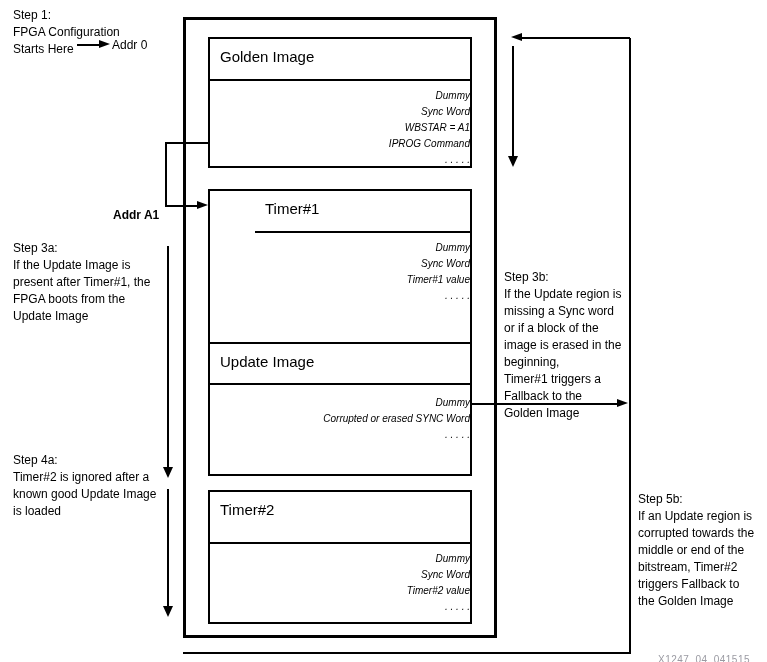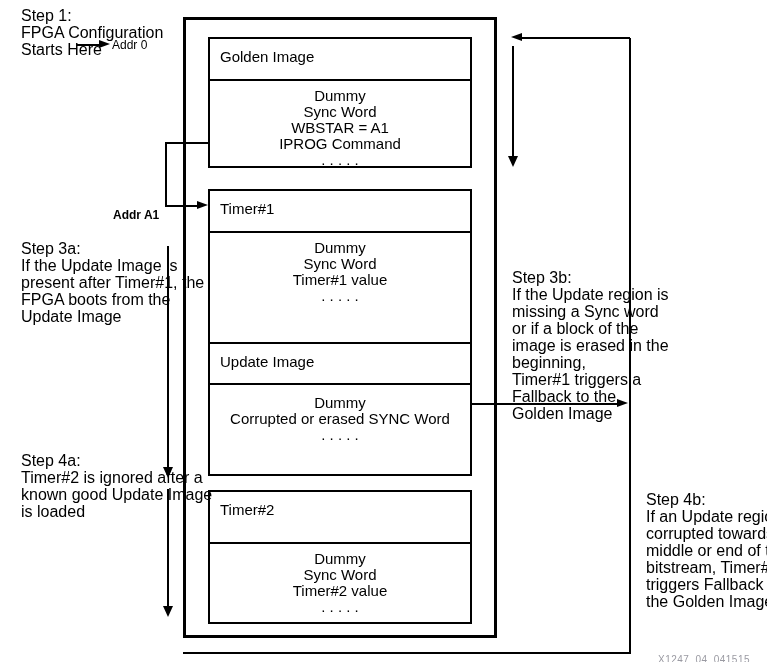--- a/index.html
+++ b/index.html
@@ -14,24 +14,25 @@
   }
   .block {
     position:absolute; left:208px; width:264px;
     border:2.5px solid #000; box-sizing:border-box; background:#fff;
   }
   .block-title {
     box-sizing:border-box; border-bottom:2.5px solid #000;
     padding:9px 0 0 10px; font-size:15px; white-space:pre;
   }
   .block-content {
-    text-align:center; white-space:pre; font-size:15px; line-height:16px;
+    text-align:right; white-space:pre; font-size:10px; line-height:16px;
     padding-top:7px;
+    font-style:italic;
   }
-  .note { position:absolute; font-size:16px; line-height:17px; white-space:pre;margin-left:8px; }
+  .note { position:absolute; font-size:12px; line-height:17px; white-space:pre; }
   .addr { position:absolute; font-size:12px; white-space:pre; }
   .hline { position:absolute; height:1.5px; background:#000; }
   .vline { position:absolute; width:1.5px; background:#000; }
   .ah { position:absolute; width:0; height:0; }
   .ah-right { border-top:4.5px solid transparent; border-bottom:4.5px solid transparent; border-left:11px solid #000; }
   .ah-left  { border-top:4.5px solid transparent; border-bottom:4.5px solid transparent; border-right:11px solid #000; }
   .ah-down  { border-left:5px solid transparent; border-right:5px solid transparent; border-top:11px solid #000; }
   .watermark {
     position:absolute; left:658px; top:654px; width:106px; height:8px;
     overflow:hidden; font-size:10px; letter-spacing:0.5px; color:#9a9aa2;
@@ -46,21 +47,21 @@
 
   <div class="block" style="top:37px;height:131px;">
     <div class="block-title" style="height:42px;">Golden Image</div>
     <div class="block-content">Dummy
 Sync Word
 WBSTAR = A1
 IPROG Command
 . . . . .</div>
   </div>
 
-  <div class="block" style="top:189px;height:156px;">
+  <div class="block" style="top:189px;height:156px;padding-left:45px;">
     <div class="block-title" style="height:42px;">Timer#1</div>
     <div class="block-content">Dummy
 Sync Word
 Timer#1 value
 . . . . .</div>
   </div>
 
   <div class="block" style="top:342px;height:134px;">
     <div class="block-title" style="height:41px;">Update Image</div>
     <div class="block-content" style="padding-top:10px;">Dummy
@@ -91,21 +92,21 @@
 
   <div class="note" style="left:504px;top:269px;">Step 3b:
 If the Update region is
 missing a Sync word
 or if a block of the
 image is erased in the
 beginning,
 Timer#1 triggers a
 Fallback to the
 Golden Image</div>
-  <div class="note" style="left:638px;top:491px;">Step 4b:
+  <div class="note" style="left:638px;top:491px;">Step 5b:
 If an Update region is
 corrupted towards the
 middle or end of the
 bitstream, Timer#2
 triggers Fallback to
 the Golden Image</div>
 
   <div class="addr" style="left:112px;top:38px;">Addr 0</div>
   <div class="addr" style="left:113px;top:208px;font-weight:bold;">Addr A1</div>
 

